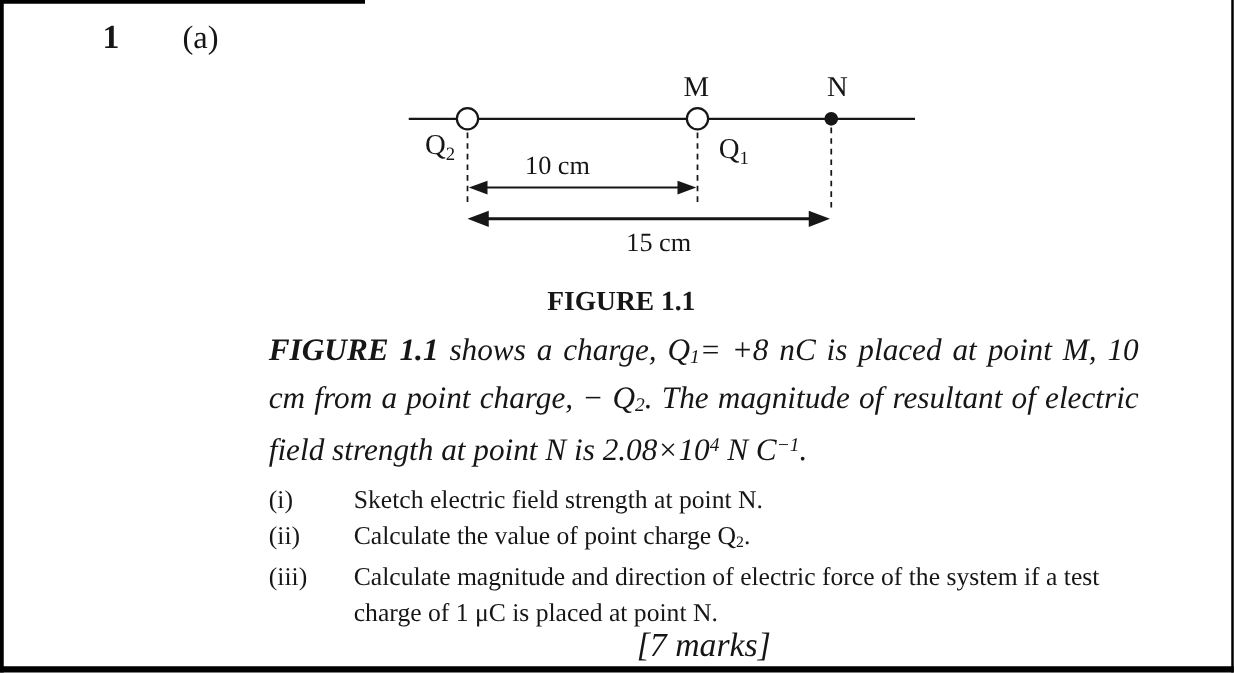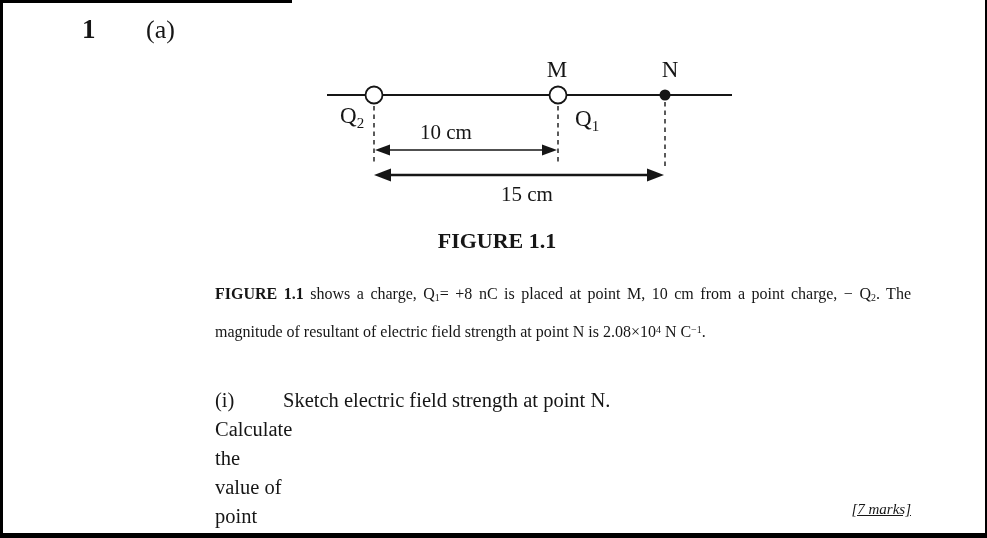--- a/index.html
+++ b/index.html
@@ -10,27 +10,27 @@
   }
   .frame{position:absolute;inset:0;border-left:3px solid #000;border-right:2px solid #000;border-bottom:5px solid #000;pointer-events:none;}
   .frame-top{position:absolute;left:0;top:0;width:292px;height:3px;background:#000;}
   .qnum{position:absolute;left:82px;top:14px;font-size:27px;font-weight:bold;}
   .qpart{position:absolute;left:146px;top:15px;font-size:26px;}
   svg.diagram{position:absolute;left:0;top:0;width:987px;height:538px;}
   svg .lbl{font-family:"Liberation Serif","DejaVu Serif",serif;font-size:23px;fill:#161616;}
   svg .dist{font-family:"Liberation Serif","DejaVu Serif",serif;font-size:21px;fill:#161616;}
   svg .svgsub{font-size:15px;}
   .caption{position:absolute;left:347px;top:228px;width:300px;text-align:center;font-weight:bold;font-size:22px;}
-  .para{position:absolute;left:215px;top:278px;width:696px;font-size:16px;line-height:32px;text-align:justify;}
+  .para{position:absolute;left:215px;top:265px;width:696px;font-size:25px;line-height:32px;text-align:justify;font-style:italic;}
   .para b{font-weight:bold;}
   sub{font-size:0.62em;vertical-align:-0.18em;}
   sup{font-size:0.62em;vertical-align:0.45em;}
   .qlist{position:absolute;left:215px;top:386px;width:700px;font-size:20.5px;line-height:29px;}
   .qitem{display:grid;grid-template-columns:68px 632px;}
-  .marks{position:absolute;left:215px;top:501px;width:696px;text-align:right;font-style:italic;font-size:15px;text-decoration:underline;}
+  .marks{position:absolute;left:215px;top:501px;width:696px;text-align:center;font-style:italic;font-size:27px;}
 </style>
 </head>
 <body>
 
 <div class="frame"></div>
 <div class="frame-top"></div>
 
 <span class="qnum">1</span>
 <span class="qpart">(a)</span>
 
@@ -65,17 +65,22 @@
 <div class="caption">FIGURE 1.1</div>
 
 <div class="para"><b>FIGURE 1.1</b><span> shows a charge, Q</span><sub>1</sub><span>= +8 nC is placed at point M, 10 cm from a point charge, − Q</span><sub>2</sub><span>. The magnitude of resultant of electric field strength at point N is 2.08×10</span><sup>4</sup><span> N C</span><sup>−1</sup><span>.</span></div>
 
 <div class="qlist">
   <div class="qitem">
     <span>(i)</span>
     <span>Sketch electric field strength at point N.</span>
   </div>
   <div class="qitem">
+    <span>(ii)</span>
     <span><span>Calculate the value of point charge Q</span><sub>2</sub><span>.</span></span>
+  </div>
+  <div class="qitem">
+    <span>(iii)</span>
+    <span>Calculate magnitude and direction of electric force of the system if a test charge of 1 μC is placed at point N.</span>
   </div>
 </div>
 
 <div class="marks">[7 marks]</div>
 
 </body></html>

